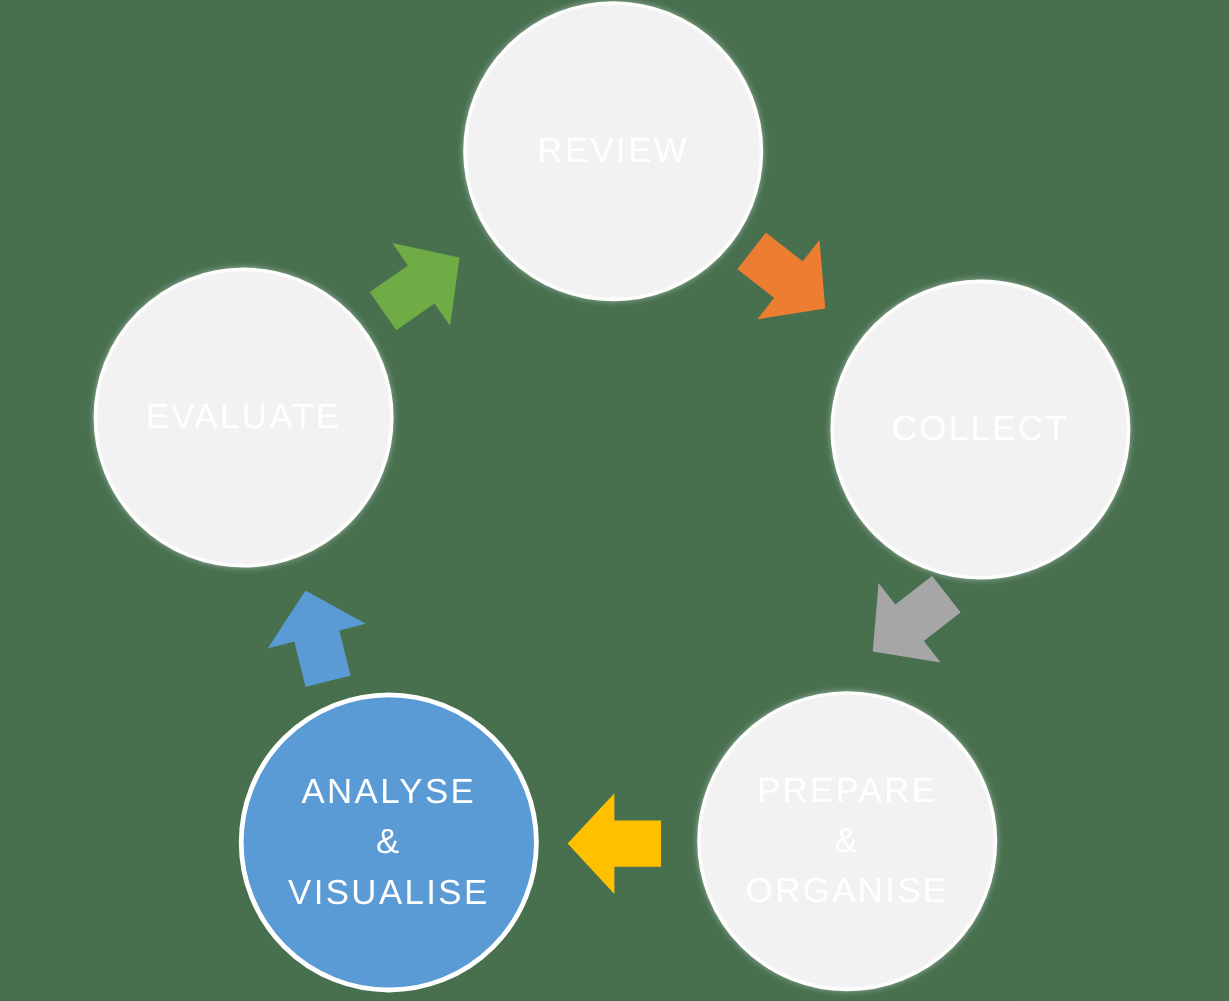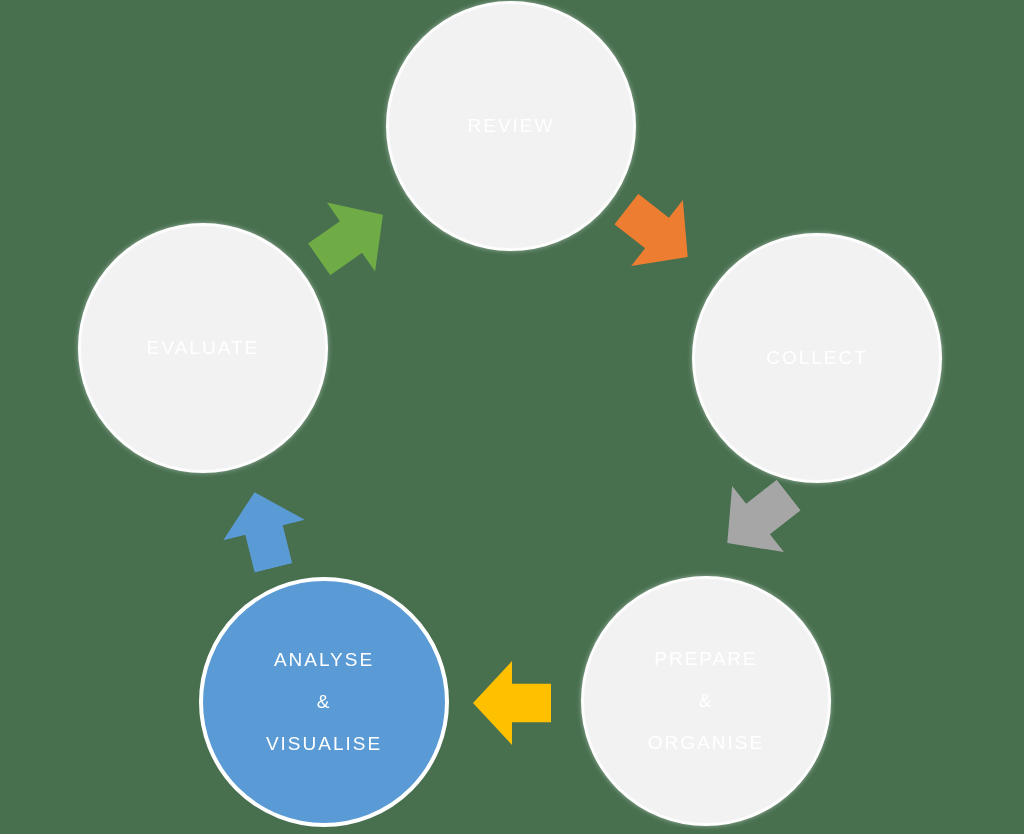--- a/index.html
+++ b/index.html
@@ -27,21 +27,21 @@
     background:#F2F2F2;
     border:3px solid #FDFDFD;
     box-shadow:0 0 5px rgba(255,255,255,0.45);
   }
   .circle.blue{
     background:#5B9BD5;
     border:4px solid #FFFFFF;
   }
   .label{
     color:#FFFFFF;
-    font-size:19px;
+    font-size:29px;
     font-weight:400;
     letter-spacing:2px;
     line-height:42px;
     white-space:pre-line;
     user-select:none;
   }
   .arrow{
     position:absolute;
     width:78px;height:84px;
     transform:translate(-50%,-50%) rotate(var(--rot));

